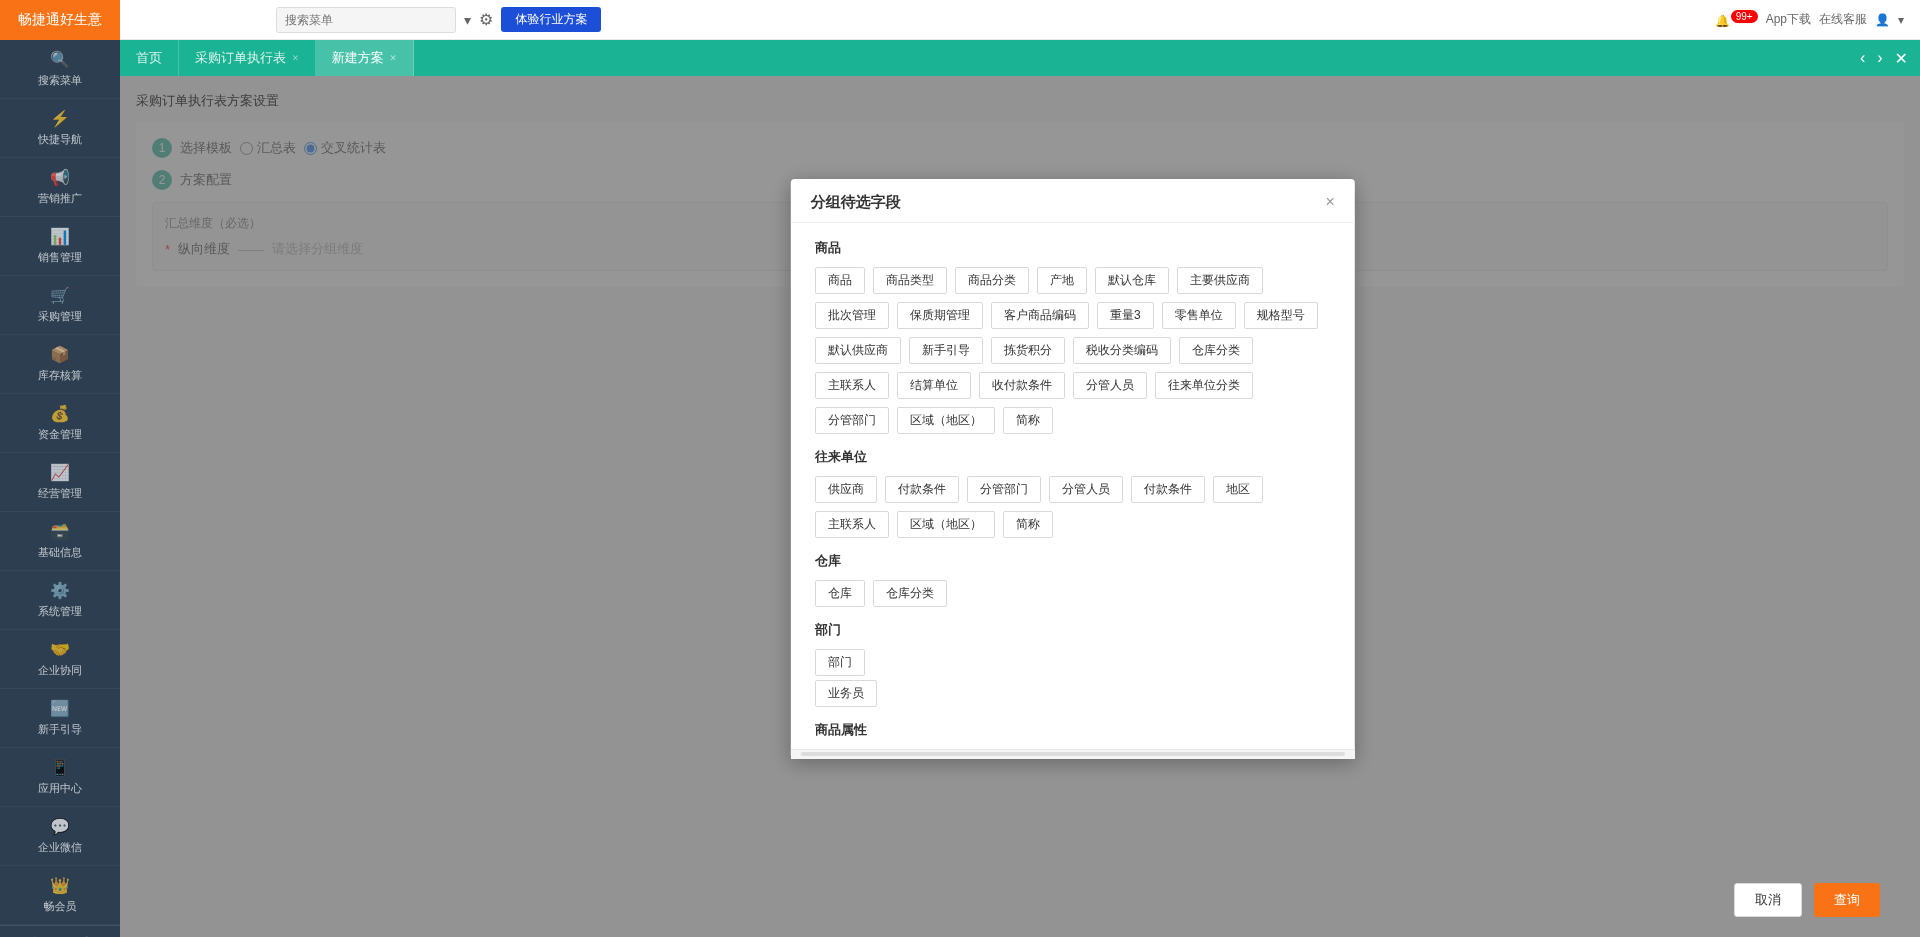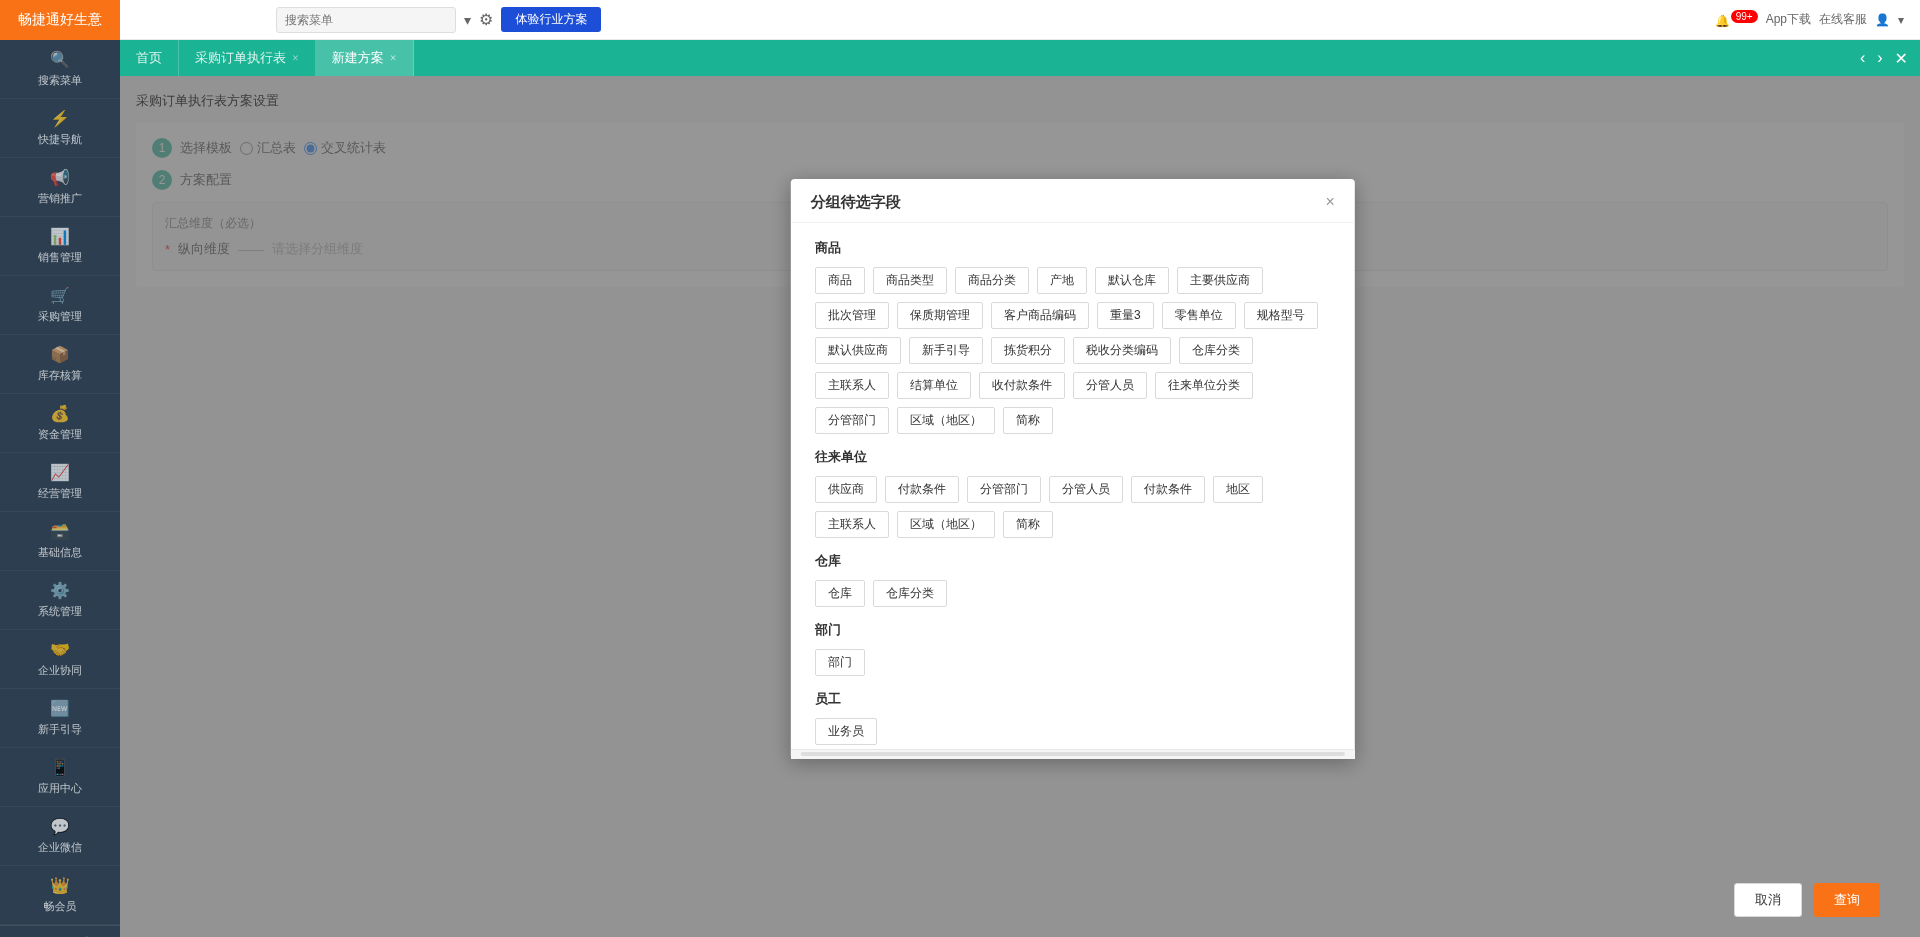--- a/index.html
+++ b/index.html
@@ -489,21 +489,20 @@
       </div>
       <div class="section-title">仓库</div>
       <div class="tag-group">
         <div class="tag">仓库</div>
         <div class="tag">仓库分类</div>
       </div>
       <div class="section-title">部门</div>
       <div class="tag-group">
         <div class="tag">部门</div>
       </div>
-      <div class="section-title">员工</div>
       <div class="tag-group">
         <div class="tag">业务员</div>
       </div>
       <div class="section-title">商品属性</div>
     </div>
   <div class="dialog-hscroll">
     <div class="dialog-hscroll-inner">
       <div class="hscroll-track"></div>
     </div>
   </div>

